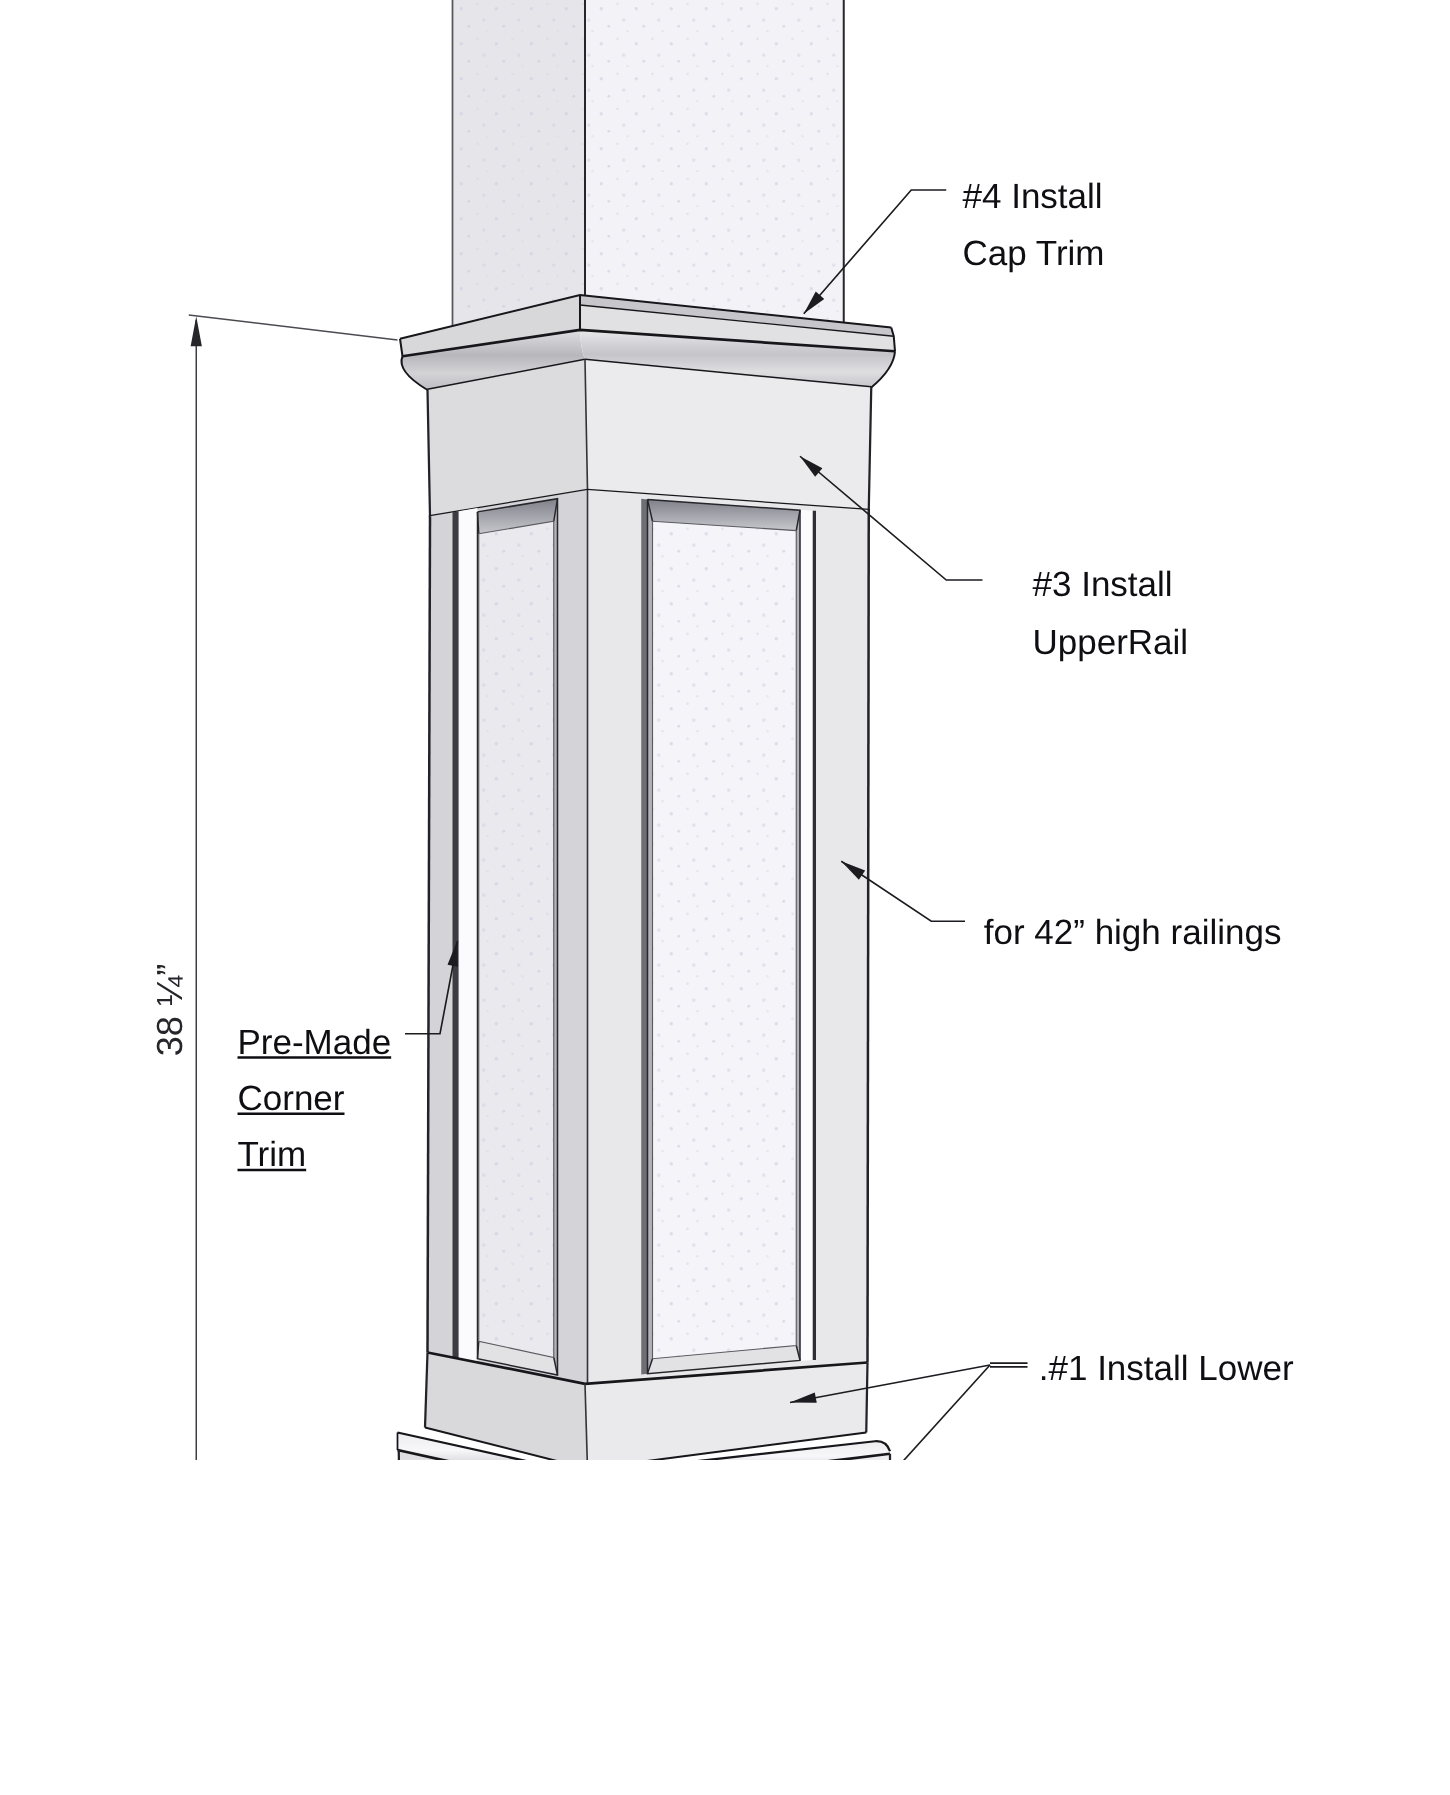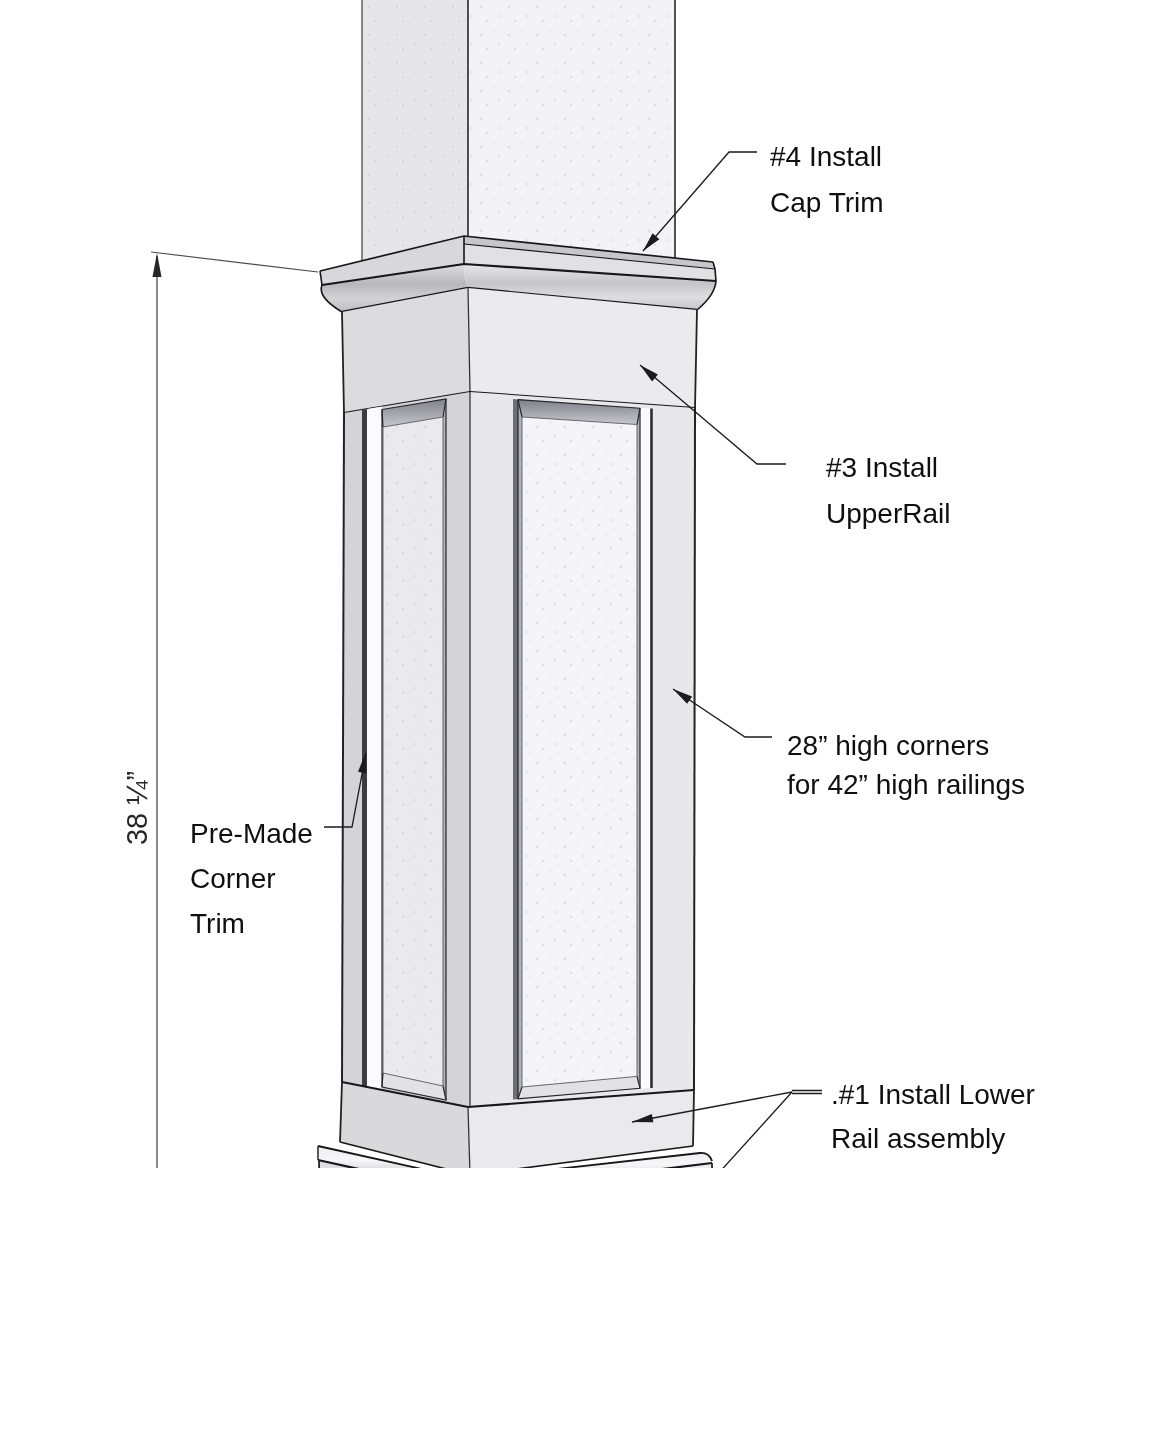--- a/index.html
+++ b/index.html
@@ -6,21 +6,21 @@
   #stage{
     position:relative;width:1160px;height:1168px;background:#ffffff;
     font-family:"Liberation Sans","DejaVu Sans",sans-serif;overflow:hidden;
   }
   #drawing{position:absolute;left:0;top:0;}
   .lbl{position:absolute;font-size:28px;color:#0f0f13;white-space:nowrap;}
   .lbl div{white-space:nowrap;}
   #lbl-cap{left:770px;top:134px;line-height:46px;}
   #lbl-upper{left:799px;top:445px;line-height:46px;margin-left:27px;}
   #lbl-corners{left:787px;top:726px;line-height:39px;}
-  #lbl-premade{left:190px;top:811px;line-height:45px;}
+  #lbl-premade{left:190px;top:811px;line-height:45px;text-decoration:underline;}
   #lbl-lower{left:831px;top:1073px;line-height:44px;}
   #dim-label{
     position:absolute;left:137px;top:808px;font-size:29px;color:#26262b;
     transform:translate(-50%,-50%) rotate(-90deg);white-space:nowrap;
   }
 </style>
 </head>
 <body>
 
 <div id="stage">
@@ -193,30 +193,28 @@
   <div>#4 Install</div>
   <div>Cap Trim</div>
 </div>
 
 <div class="lbl" id="lbl-upper">
   <div>#3 Install</div>
   <div>UpperRail</div>
 </div>
 
 <div class="lbl" id="lbl-corners">
-  <div>28” high corners</div>
   <div>for 42” high railings</div>
 </div>
 
 <div class="lbl" id="lbl-premade">
   <div>Pre-Made</div>
   <div>Corner</div>
   <div>Trim</div>
 </div>
 
 <div class="lbl" id="lbl-lower">
   <div>.#1 Install Lower</div>
-  <div>Rail assembly</div>
 </div>
 
 <div id="dim-label">38 ¼”</div>
 
 </div>
 
 </body></html>

